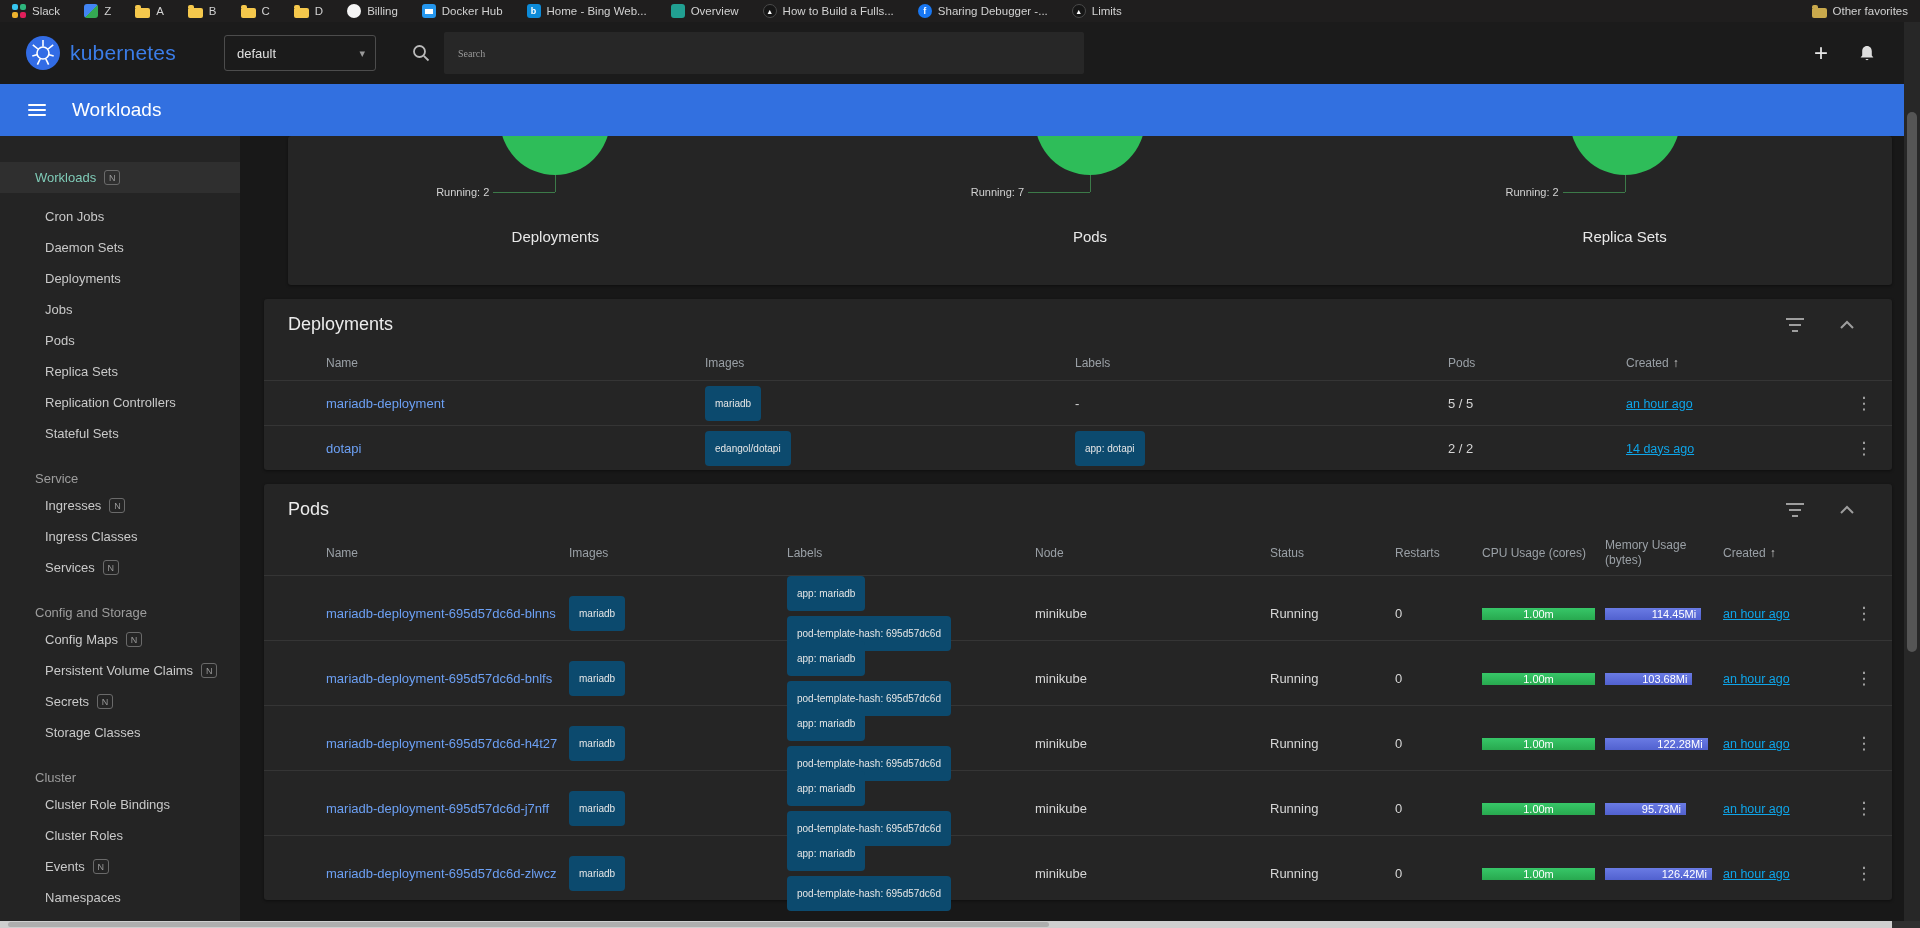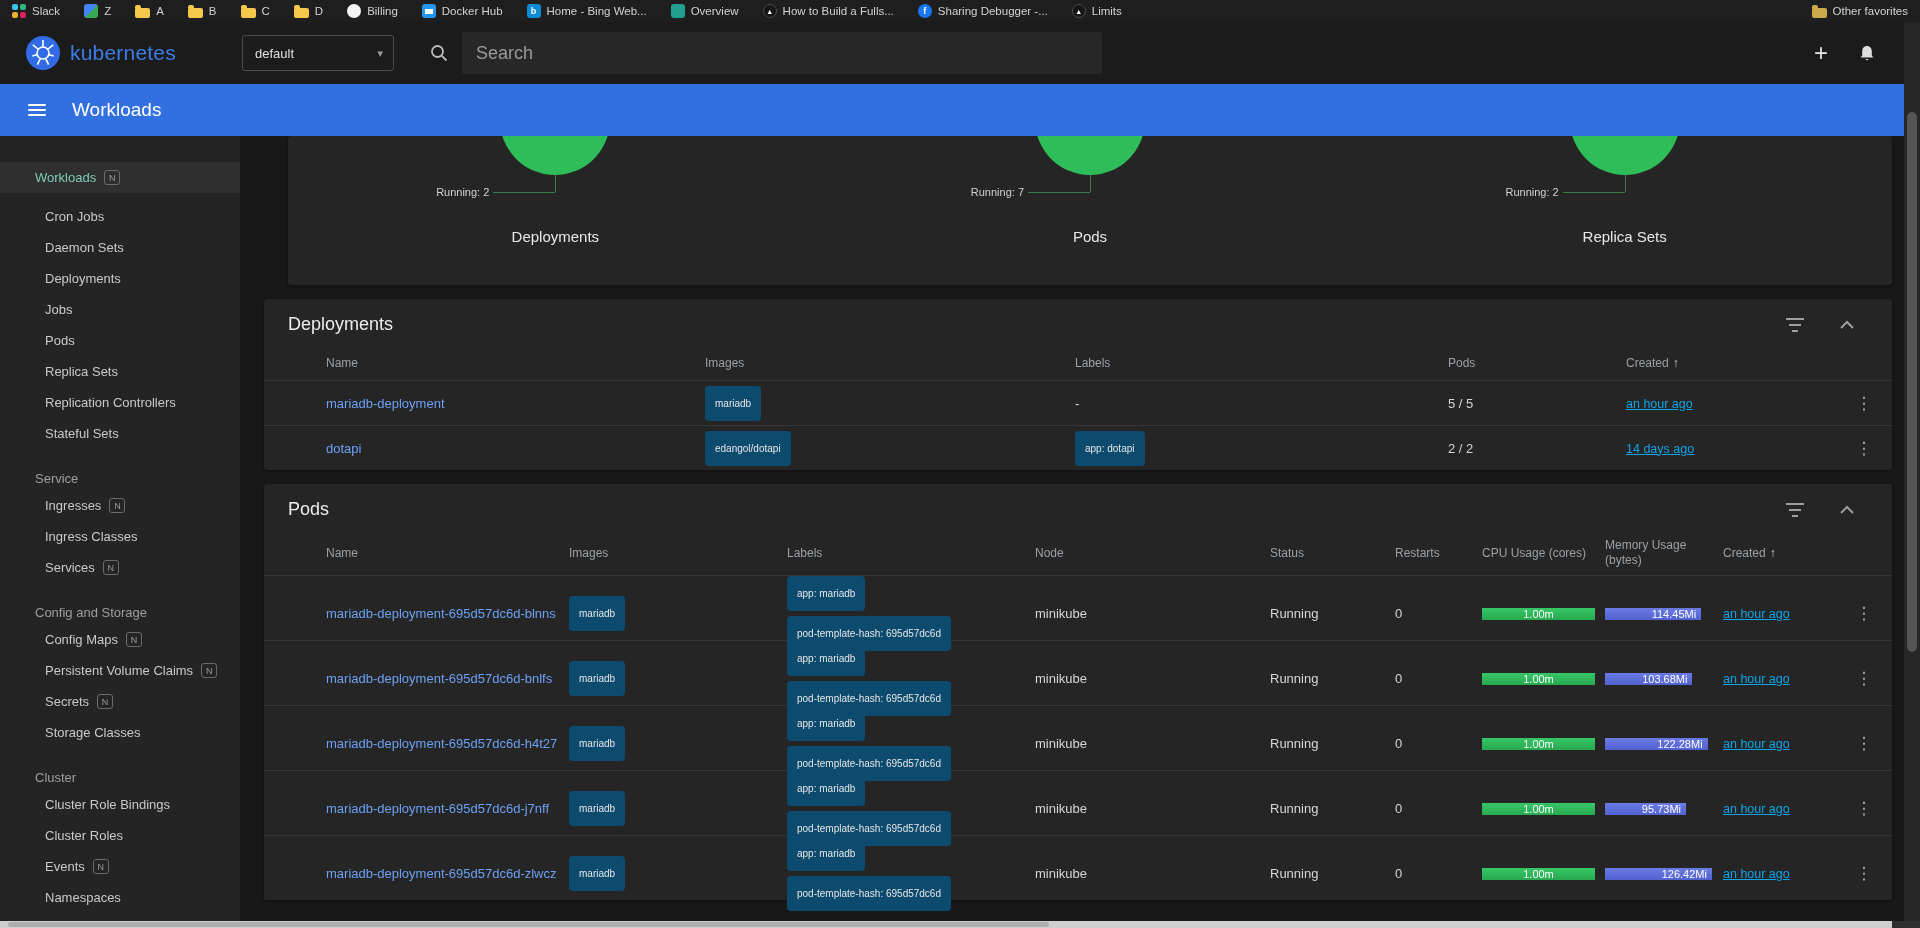--- a/index.html
+++ b/index.html
@@ -29,27 +29,27 @@
   .bi-overview { background:#21a092; }
   .bi-dark { background:#161616; border:1px solid #4a4a4a; border-radius:50%; color:#fff; font-size:7px; }
   .bi-facebook { background:#1877f2; border-radius:50%; }
 
   
   .app-header { position:absolute; top:22px; left:0; right:16px; height:62px; background:#1b1b1b;
     display:flex; align-items:center; }
   .brand { display:flex; align-items:center; gap:10px; padding-left:26px; width:224px; }
   .logo { width:34px; height:34px; display:inline-flex; }
   .brand-name { color:#3b7de8; font-size:21px; font-weight:500; letter-spacing:.2px; }
-  .ns-select { width:152px; height:36px; border:1px solid #4c4c4c; border-radius:3px; margin-left:18px;
+  .ns-select { width:152px; height:36px; border:1px solid #4c4c4c; border-radius:3px; 
     display:flex; align-items:center; padding:0 10px 0 12px; font-size:13px; color:#e0e0e0; cursor:pointer;}
   .ns-select .caret { margin-left:auto; color:#9a9a9a; font-size:11px; }
   .search { display:flex; align-items:center; margin-left:36px; gap:14px; }
   .search svg { flex:none; }
   .search-input { width:640px; height:42px; background:#272727; border:none; border-radius:2px;
-    color:#e0e0e0; font-size:18px; padding:0 14px; outline:none; font-family:Liberation Sans, sans-serif;}
+    color:#e0e0e0; font-size:10px; padding:0 14px; outline:none; font-family:Liberation Serif, serif;}
   .search-input::placeholder { color:#9a9a9a; }
   .header-right { margin-left:auto; display:flex; align-items:center; gap:30px; padding-right:28px; }
   .plus { font-size:24px; color:#e8e8e8; line-height:1; cursor:pointer; font-weight:300;}
 
   
   .appbar { position:absolute; top:84px; left:0; right:16px; height:52px; background:#3270e0;
     display:flex; align-items:center; color:#fff; }
   .hamburger { margin-left:28px; display:inline-flex; flex-direction:column; gap:3px; cursor:pointer;}
   .hamburger i { width:18px; height:2px; background:#fff; display:block; border-radius:1px;}
   .appbar-title { margin-left:26px; font-size:19px; font-weight:500; }

